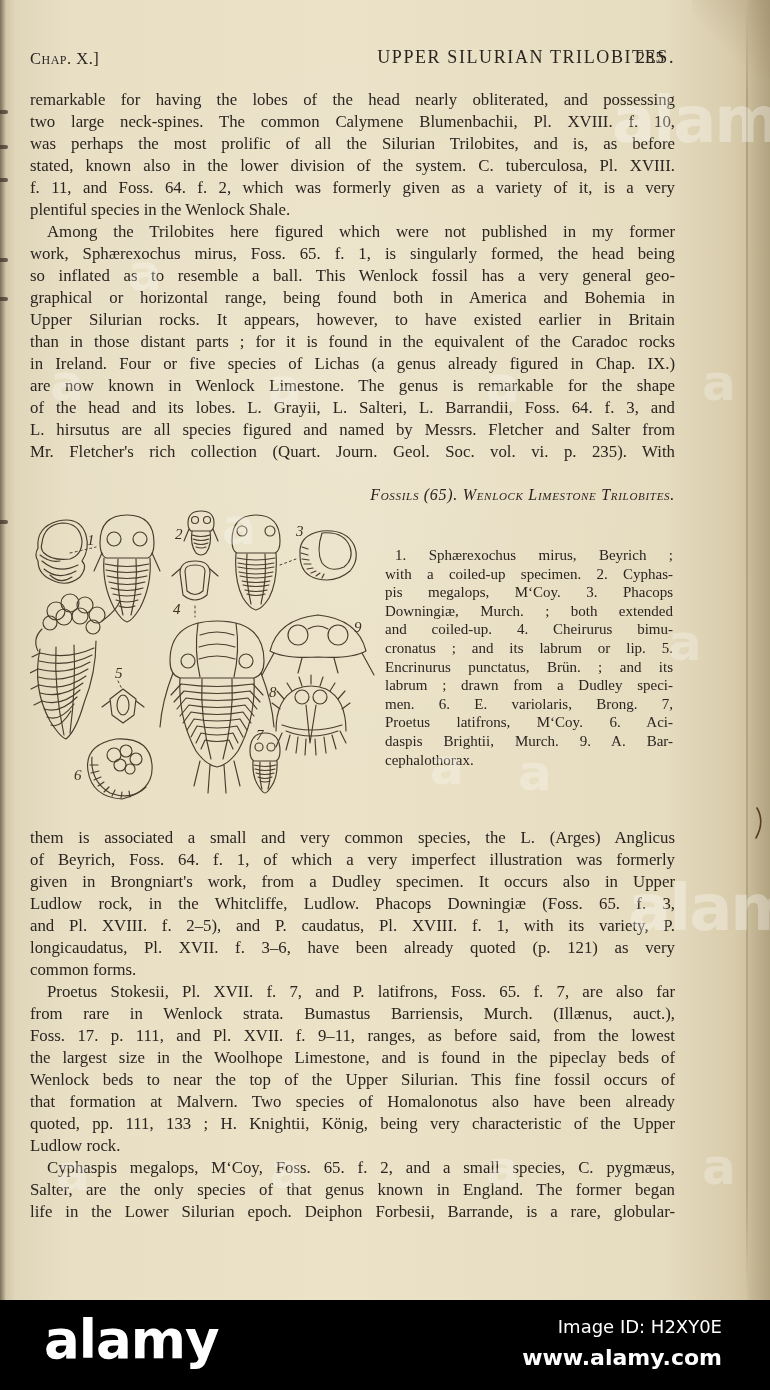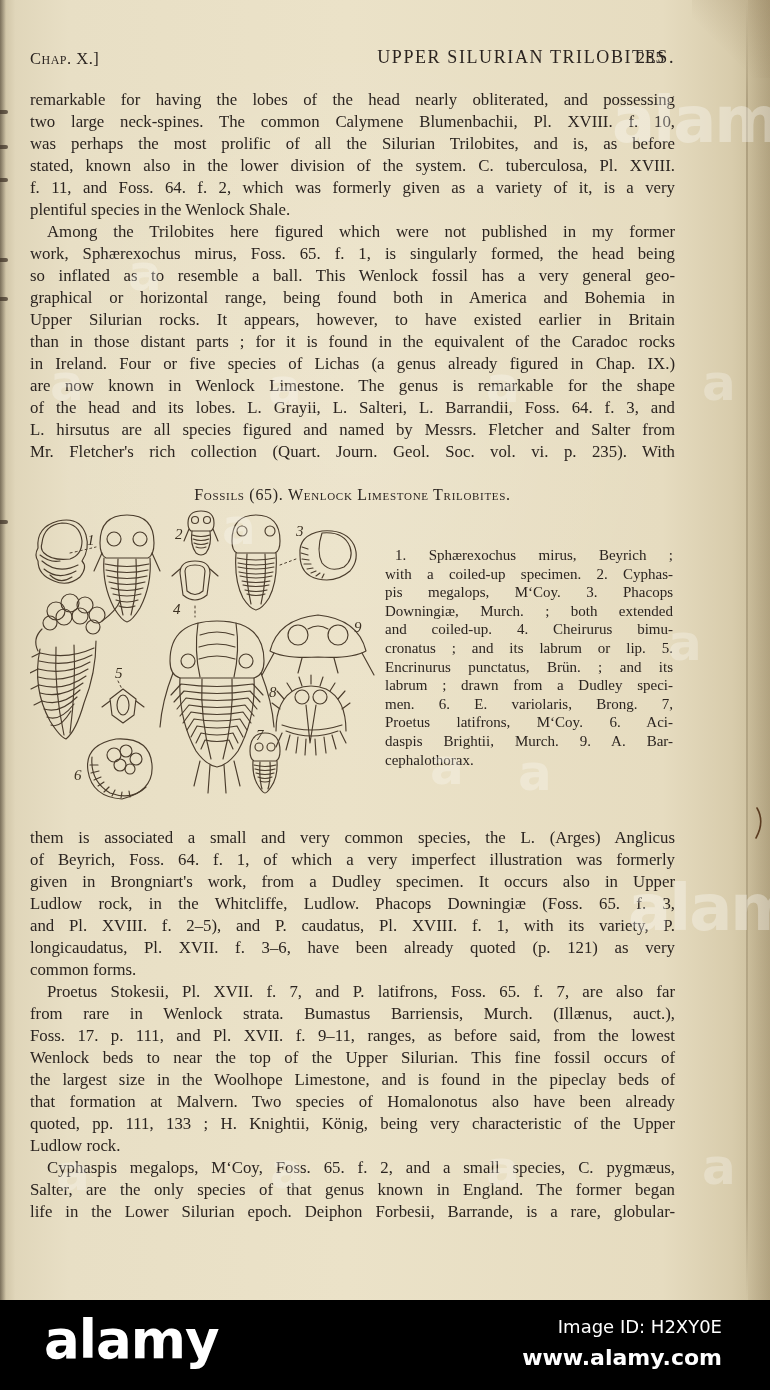--- a/index.html
+++ b/index.html
@@ -29,22 +29,22 @@
   .running-title { position:absolute; left:0; right:0; top:0; text-align:right; font-size:18px; letter-spacing:1.6px; }
   .page-number { position:absolute; right:10px; top:1px; font-size:17px; letter-spacing:1px; }
 
   
   .para { position:absolute; left:30px; width:645px; font-size:16.8px; line-height:22px; z-index:2; }
   .tline { text-align:justify; text-align-last:justify; }
   .endpara .tline.last { text-align-last:left; }
   .indent .tline:first-child { text-indent:17px; }
   #p1 { top:89px; }  #p2 { top:221px; }  #p3 { top:827px; }  #p4 { top:981px; }  #p5 { top:1157px; }
 
-  .fig-title { position:absolute; top:486px; left:30px; width:645px; text-align:center; z-index:2;
-    font-variant:small-caps; font-size:16px; letter-spacing:.7px; }
+  .fig-title { position:absolute; top:486px; left:30px; width:645px; text-align:right; z-index:2;
+    font-variant:small-caps; font-size:16px; letter-spacing:.7px;font-style:italic; }
   .fig-caption { position:absolute; left:385px; top:546px; width:288px; font-size:15px; line-height:18.6px; z-index:2; }
   .fig-caption .tline:first-child { text-indent:10px; }
 
   
   .plate { position:absolute; left:30px; top:503px; z-index:2; }
   .plate path, .plate circle, .plate ellipse { fill:none; stroke:#4a3c2c; stroke-width:1.15; stroke-linecap:round; stroke-linejoin:round; }
   .plate .dot { stroke-dasharray:2 3; stroke-width:1; }
   .plate text { font:italic 15px "Liberation Serif", serif; fill:#3c3122; stroke:none; }
 
   
@@ -363,22 +363,22 @@
       <div class="tline">given in Brongniart's work, from a Dudley specimen.  It occurs also in Upper</div>
       <div class="tline">Ludlow rock, in the Whitcliffe, Ludlow.  Phacops Downingiæ (Foss. 65. f. 3,</div>
       <div class="tline">and Pl. XVIII. f. 2–5), and P. caudatus, Pl. XVIII. f. 1, with its variety, P.</div>
       <div class="tline">longicaudatus, Pl. XVII. f. 3–6, have been already quoted (p. 121) as very</div>
       <div class="tline last">common forms.</div>
     </div>
   <div class="para endpara indent" id="p4">
       <div class="tline">Proetus Stokesii, Pl. XVII. f. 7, and P. latifrons, Foss. 65. f. 7, are also far</div>
       <div class="tline">from rare in Wenlock strata.  Bumastus Barriensis, Murch. (Illænus, auct.),</div>
       <div class="tline">Foss. 17. p. 111, and Pl. XVII. f. 9–11, ranges, as before said, from the lowest</div>
+      <div class="tline">the largest size in the Woolhope Limestone, and is found in the pipeclay beds of</div>
       <div class="tline">Wenlock beds to near the top of the Upper Silurian.  This fine fossil occurs of</div>
-      <div class="tline">the largest size in the Woolhope Limestone, and is found in the pipeclay beds of</div>
       <div class="tline">that formation at Malvern.  Two species of Homalonotus also have been already</div>
       <div class="tline">quoted, pp. 111, 133 ; H. Knightii, König, being very characteristic of the Upper</div>
       <div class="tline last">Ludlow rock.</div>
     </div>
   <div class="para indent" id="p5">
       <div class="tline">Cyphaspis megalops, M‘Coy, Foss. 65. f. 2, and a small species, C. pygmæus,</div>
       <div class="tline">Salter, are the only species of that genus known in England.  The former began</div>
       <div class="tline last">life in the Lower Silurian epoch.  Deiphon Forbesii, Barrande, is a rare, globular-</div>
     </div>
 

